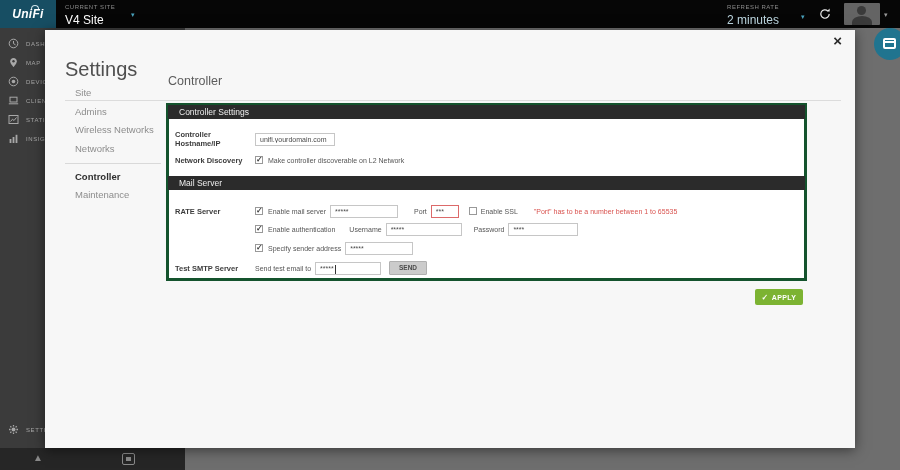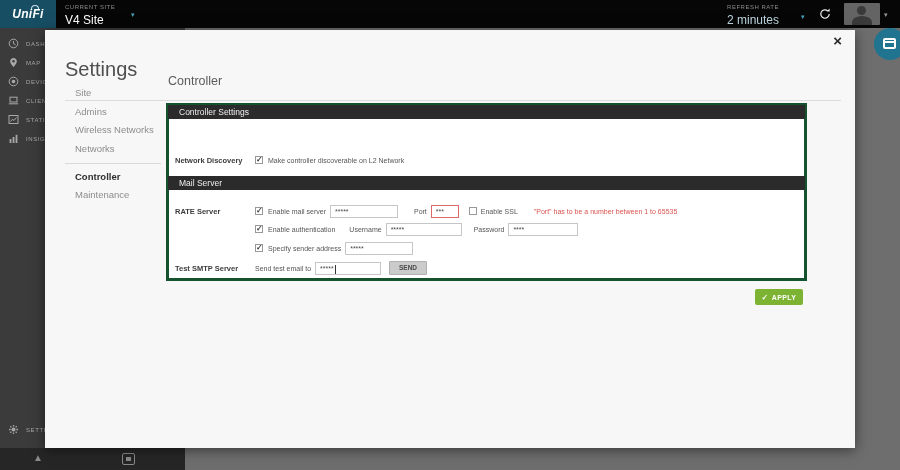--- a/index.html
+++ b/index.html
@@ -199,20 +199,24 @@
       <div class="nav-item active">Controller</div>
       <div class="nav-item">Maintenance</div>
     </div>
 
     <div class="content-heading">Controller</div>
 
     <div class="panel">
 
       <div class="sec-bar bar-1">Controller Settings</div>
 
+      <div class="frow" style="top:26px;">
+        <span class="flabel">Controller Hostname/IP</span>
+        <input class="txt w-80" type="text" value="unifi.yourdomain.com" style="">
+      </div>
 
       <div class="frow" style="top:47px;">
         <span class="flabel">Network Discovery</span>
         <span class="cb checked"></span>
         <span class="ftext m-5">Make controller discoverable on L2 Network</span>
       </div>
 
       <div class="sec-bar bar-2">Mail Server</div>
 
       <div class="frow" style="top:98px;">

